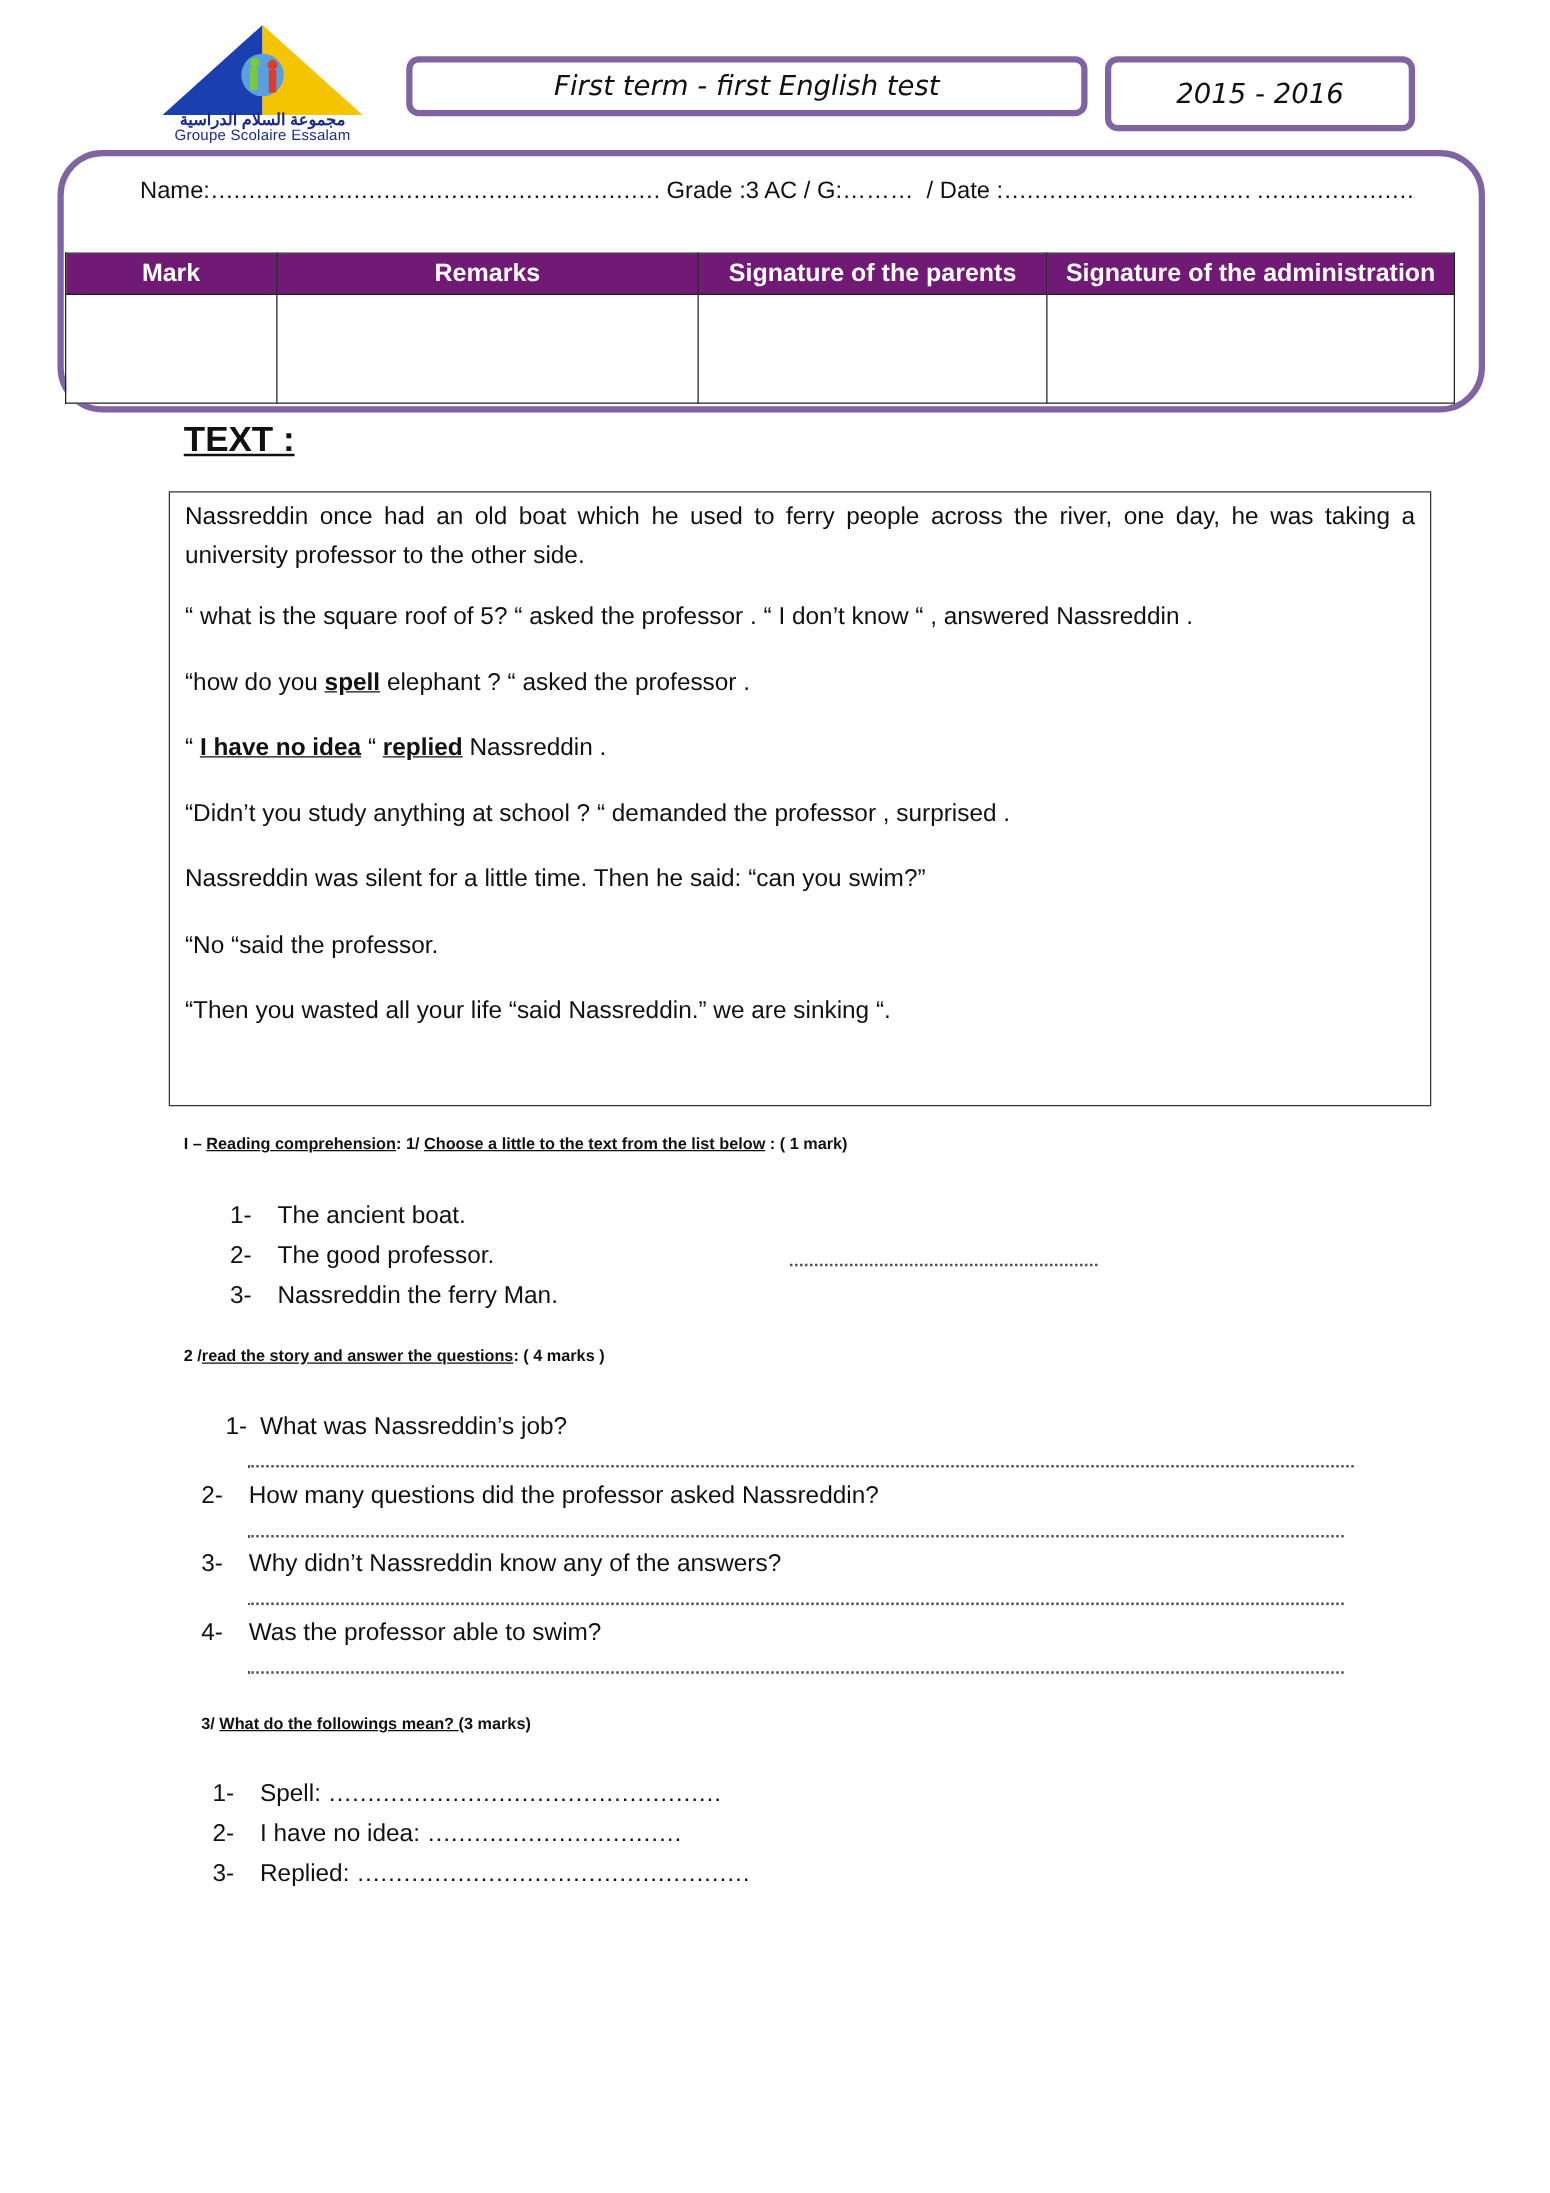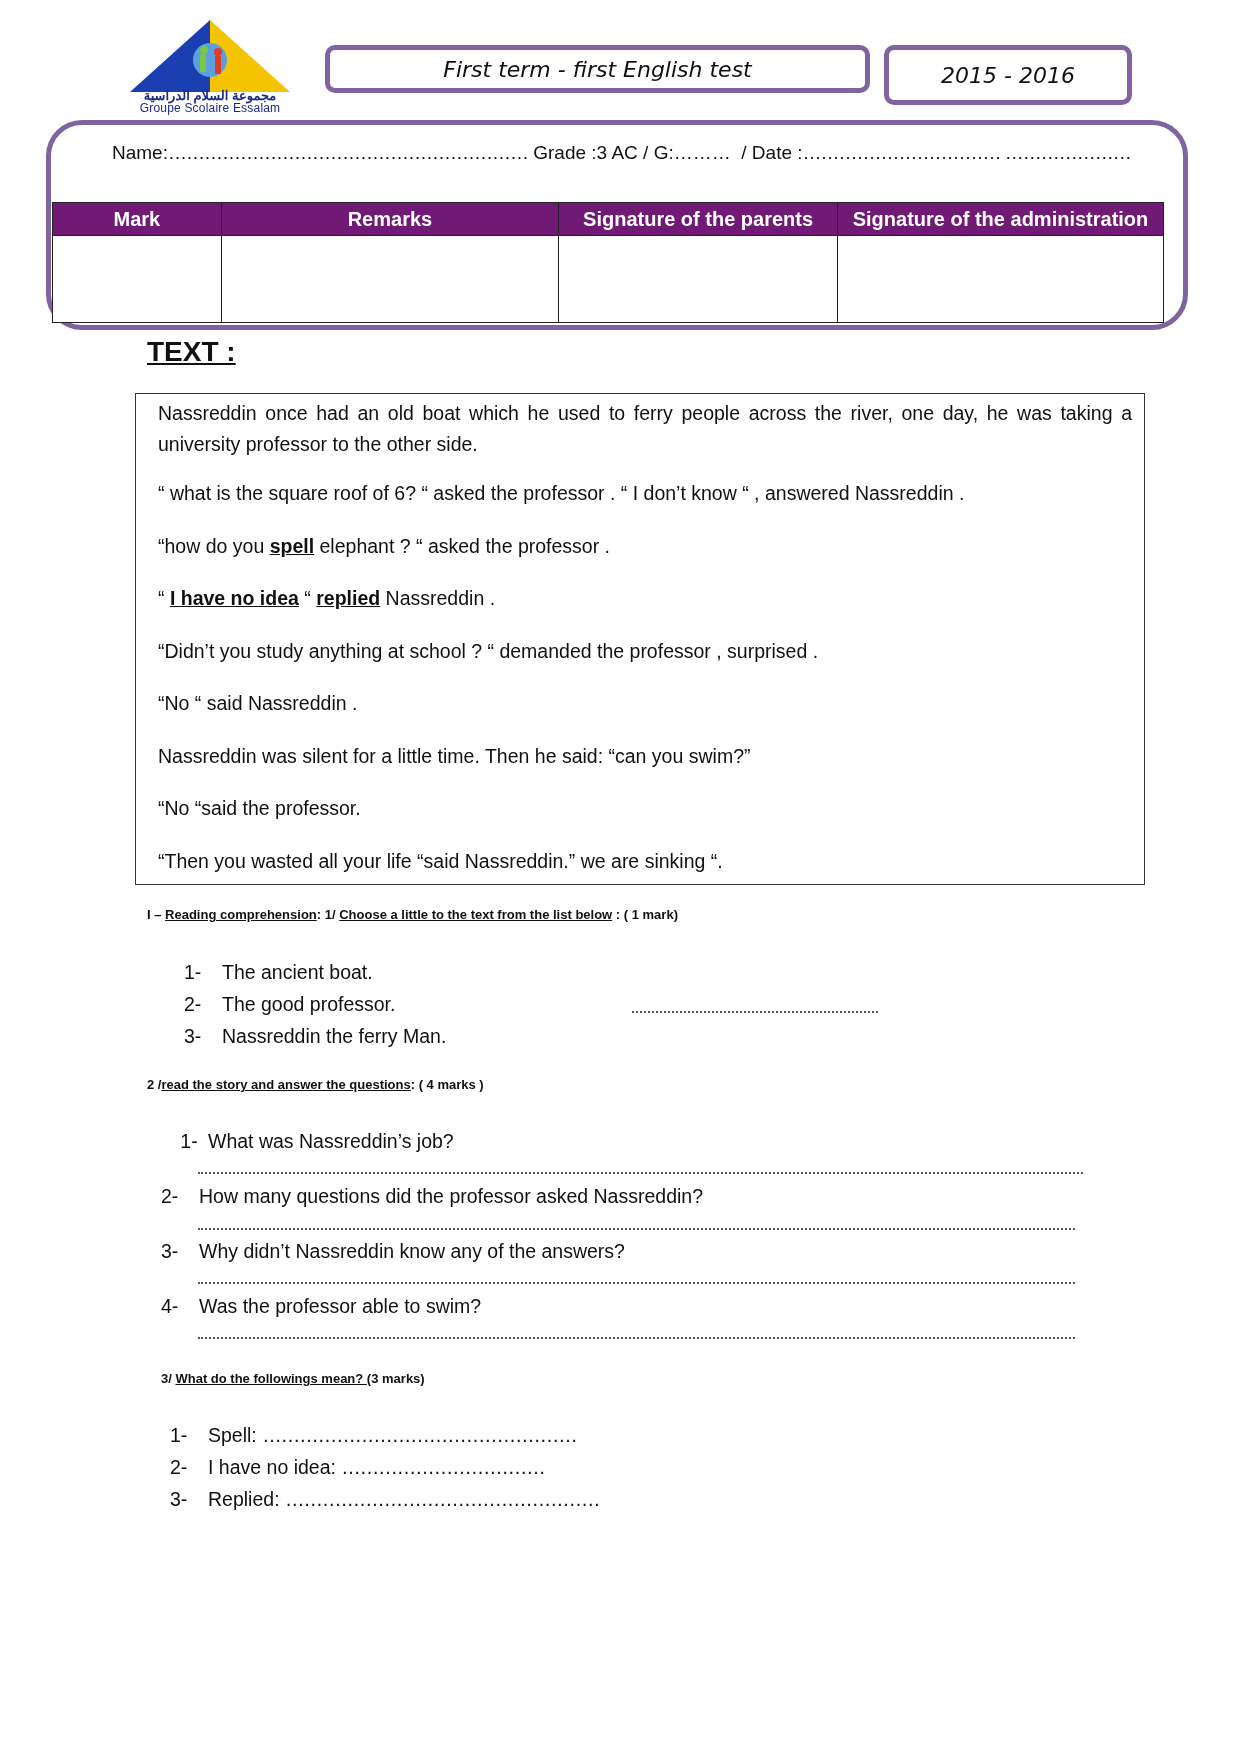--- a/index.html
+++ b/index.html
@@ -41,21 +41,21 @@
     }
     .grade-table td { border: 1.5px solid #222; height: 84px; background: #fff; }
 
     
     .text-heading { left: 147px; top: 336px; font-size: 28px; font-weight: bold; text-decoration: underline; }
 
     
     .story-box {
       left: 135px; top: 393px; width: 1010px; height: 492px;
       border: 1.5px solid #333; box-sizing: border-box;
-      padding: 4px 12px 0 22px; font-size: 19.5px; line-height: 31px;
+      padding: 4px 12px 0 12px; font-size: 19.5px; line-height: 31px;
     }
     .story-box p { margin: 0 0 21.5px 0; }
     .story-box p.first { text-align: justify; text-align-last: left; margin-bottom: 18px; }
     .b-u { font-weight: bold; text-decoration: underline; }
 
     
     .sec-head { font-size: 13px; font-weight: bold; white-space: nowrap; }
     .u { text-decoration: underline; }
     .list { font-size: 19.5px; }
     .list .row { position: absolute; white-space: nowrap; }
@@ -119,25 +119,24 @@
       <td></td>
       <td></td>
     </tr>
   </tbody>
 </table>
 
 <div class="abs text-heading">TEXT :</div>
 
 <div class="abs story-box">
   <p class="first"> Nassreddin once had an old boat which he used to ferry people across the river, one day, he was taking a university professor to the other side.</p>
-  <p>“ what is the square roof of 6? “ asked the professor . “ I don’t know “ , answered Nassreddin  .</p>
+  <p>“ what is the square roof of 5? “ asked the professor . “ I don’t know “ , answered Nassreddin  .</p>
   <p><span>“how do you </span><span class="b-u">spell</span><span> elephant ? “ asked the professor .</span></p>
   <p><span>“ </span><span class="b-u">I have no idea</span><span> “ </span><span class="b-u">replied</span><span> Nassreddin .</span></p>
   <p>“Didn’t you study anything at school ? “ demanded the professor , surprised .</p>
-  <p>“No “ said Nassreddin .</p>
   <p>Nassreddin was silent for a little time. Then he said: “can you swim?”</p>
   <p>“No “said the professor.</p>
   <p>“Then you wasted all your life “said Nassreddin.” we are sinking “.</p>
 </div>
 
 <div class="abs sec-head" style="left:147px; top:907px;">
   <span>I – </span><span class="u">Reading comprehension</span><span>:  1/ </span><span class="u">Choose a little to the text from the list below</span><span> : ( 1 mark)</span>
 </div>
 
 <div class="list">

